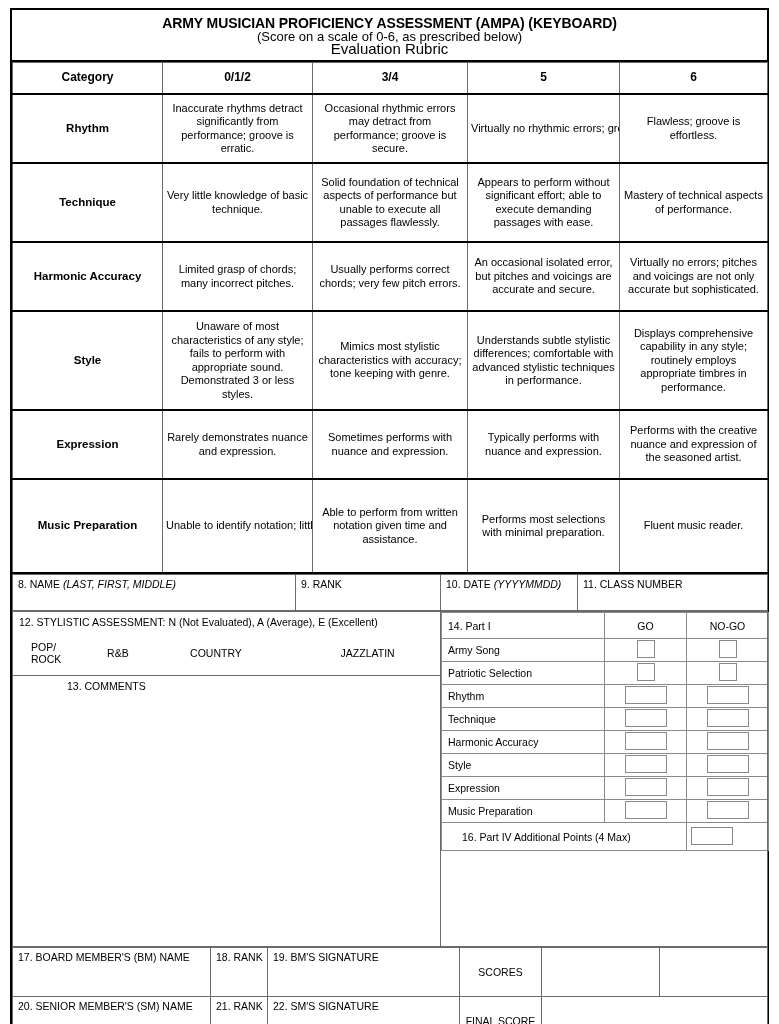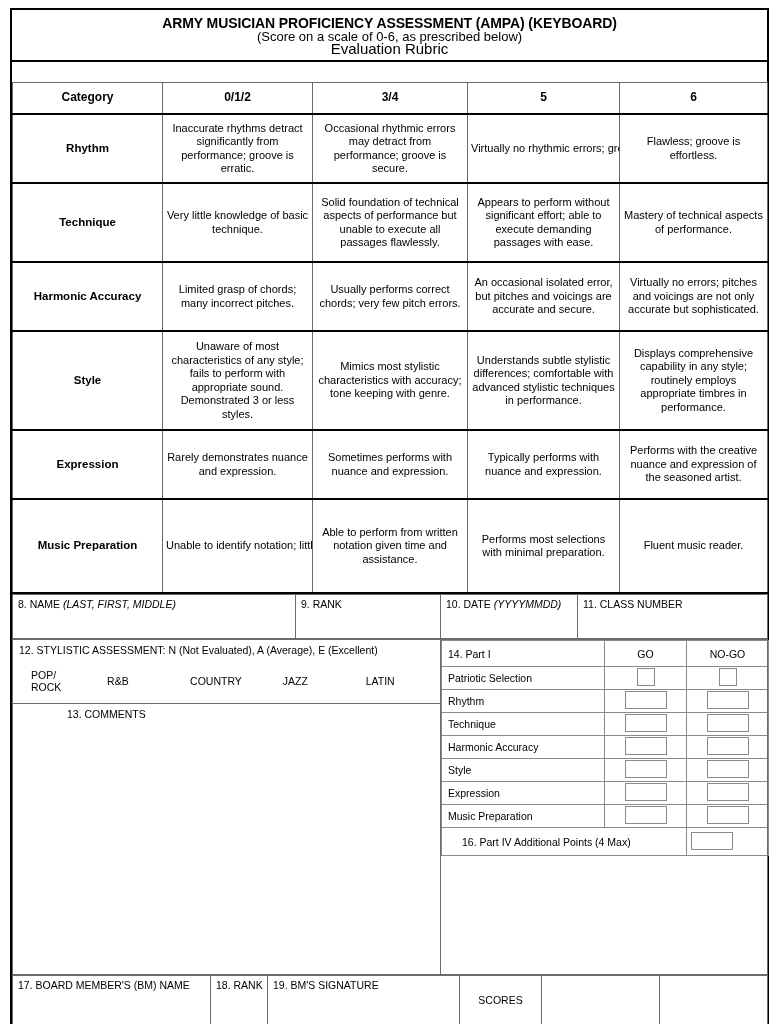--- a/index.html
+++ b/index.html
@@ -58,21 +58,21 @@
   .title-sub {
     font-size: 13px;
     line-height: 12px;
   }
   .title-sub2 {
     font-size: 15px;
     line-height: 12px;
   }
 
   
-  table.rubric { width: 755px; margin-top: 20px; }
+  table.rubric { width: 755px; }
   table.rubric td {
     text-align: center;
     vertical-align: middle;
     font-size: 11px;
     line-height: 13.5px;
     padding: 2px 3px;
     overflow: hidden;
   }
   table.rubric td.hdr {
     font-weight: bold;
@@ -241,21 +241,21 @@
       </table>
 
     <table class="fieldtbl">
       <colgroup>
           <col style="width:283px">
           <col style="width:145px">
           <col style="width:137px">
           <col style="width:190px">
         </colgroup>
       <tbody>
-          <tr style="height:44px">
+          <tr style="height:36px">
         <td>
           <div class="fieldlabel">
             <span>8.  NAME</span>
             <span class="ital">(LAST, FIRST, MIDDLE)</span>
           </div>
           <div></div>
         </td>
         <td>
           <div class="fieldlabel">9. RANK</div>
           <div></div>
@@ -290,21 +290,21 @@
             <div class="genres" style="height:40px; align-items:center;">
               <div style="width:78px;">
                 <div class="genre">POP/<br>ROCK</div>
               </div>
               <div style="width:85px; text-align:left;">
                 <span class="genre">R&amp;B</span>
               </div>
               <div style="width:95px; text-align:left;">
                 <span class="genre">COUNTRY</span>
               </div>
-              <div style="width:85px; text-align:left;">
+              <div style="width:85px; text-align:right;">
                 <span class="genre">JAZZ</span>
               </div>
               <div style="width:70px; text-align:left;">
                 <span class="genre">LATIN</span>
               </div>
             </div>
           </div>
 
           <div style="height:262px; padding:4px 20px;margin-left:34px;">
             <div class="fieldlabel">13.  COMMENTS</div>
@@ -320,20 +320,25 @@
                   <col style="width:82px">
                 </colgroup>
 
             <tbody>
                   <tr style="height:26px">
               <td class="lbl">14.  Part I</td>
               <td class="ctr">GO</td>
               <td class="ctr">NO-GO</td>
             </tr>
 
+            <tr>
+              <td class="lbl">Army Song</td>
+              <td class="ctr"><span class="chk"></span></td>
+              <td class="ctr"><span class="chk"></span></td>
+            </tr>
             <tr>
               <td class="lbl">Patriotic Selection</td>
               <td class="ctr"><span class="chk"></span></td>
               <td class="ctr"><span class="chk"></span></td>
             </tr>
 
 
             <tr>
               <td class="lbl">Rhythm</td>
               <td class="ctr"><span class="numbox"></span></td>

